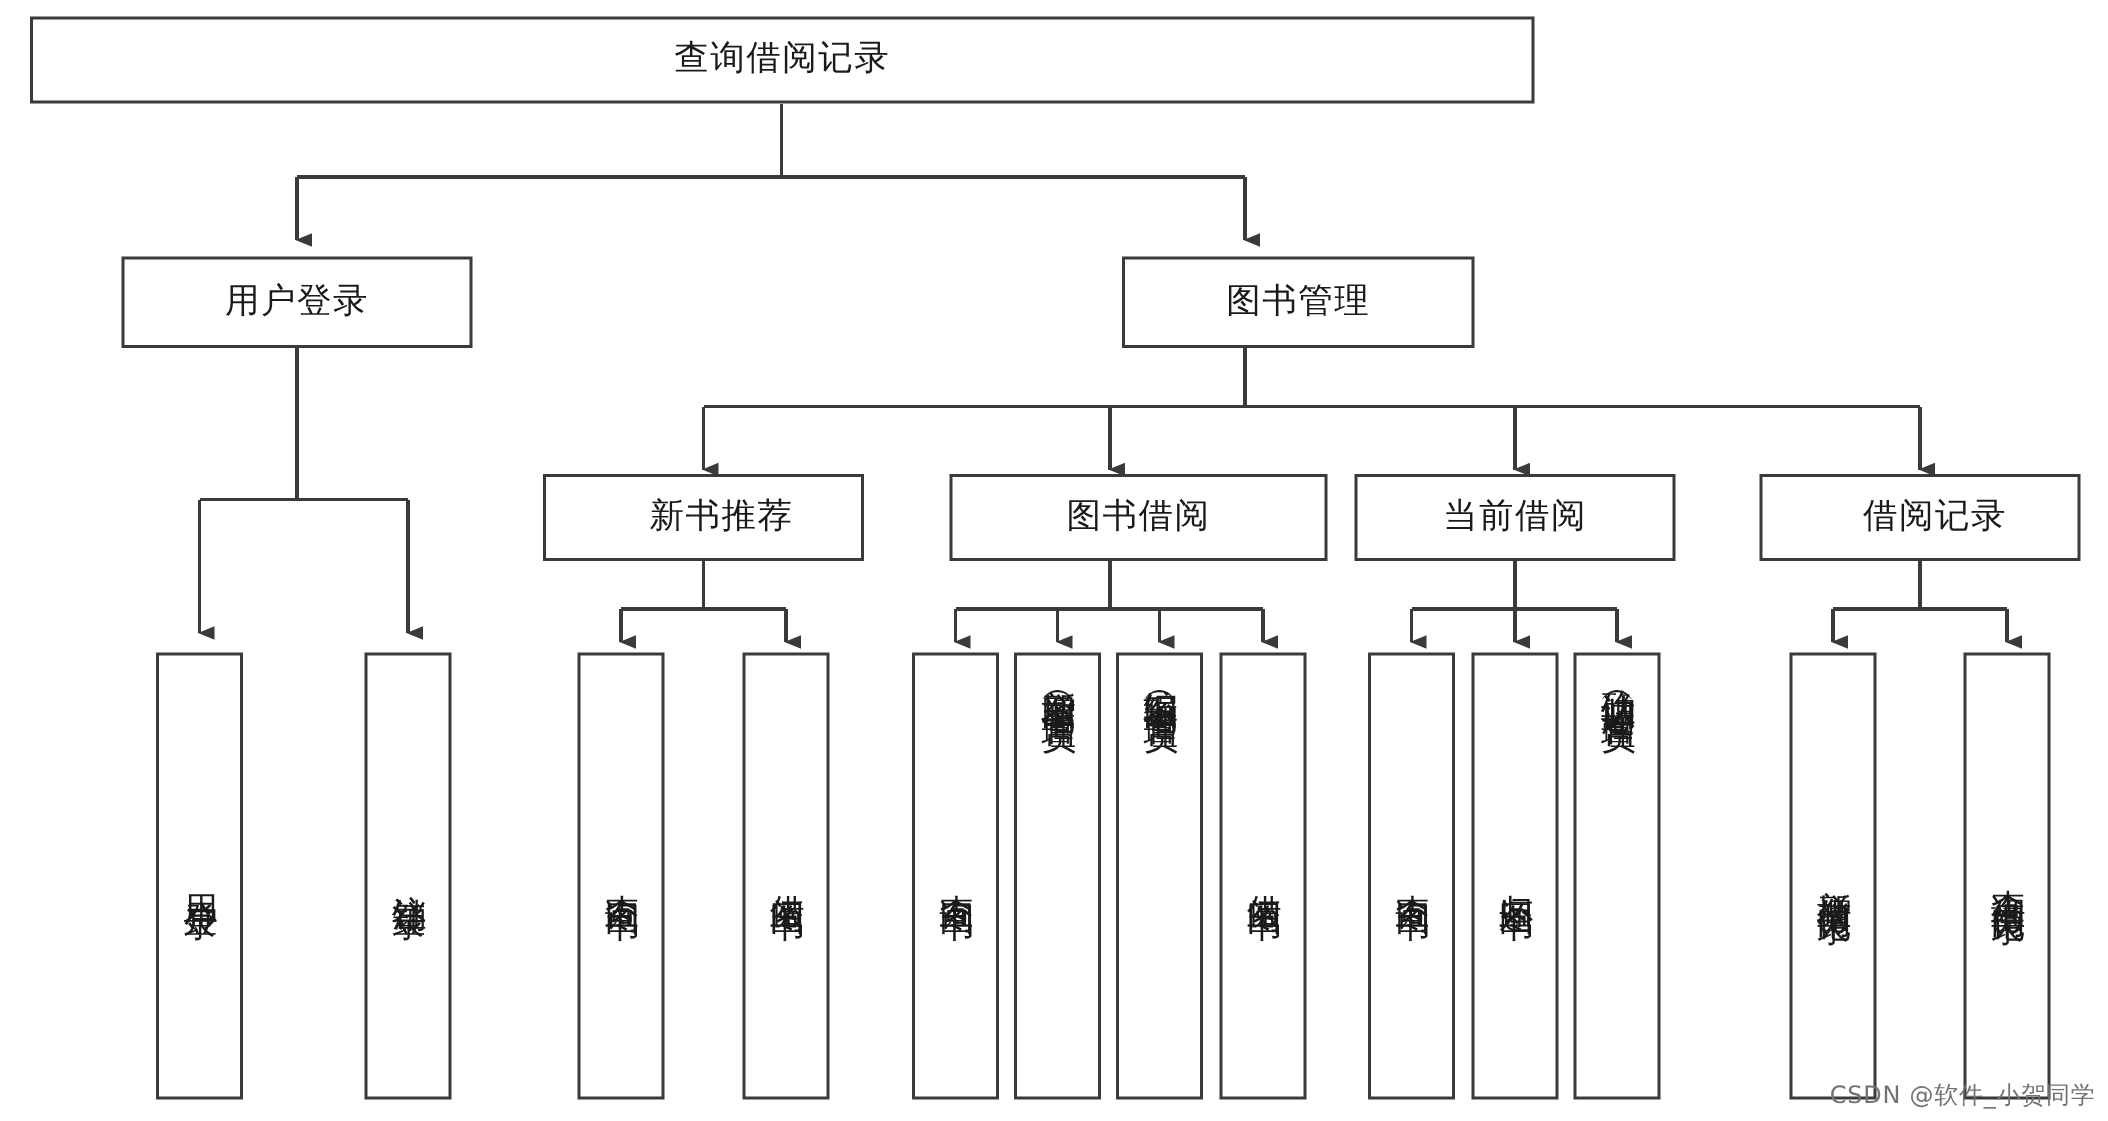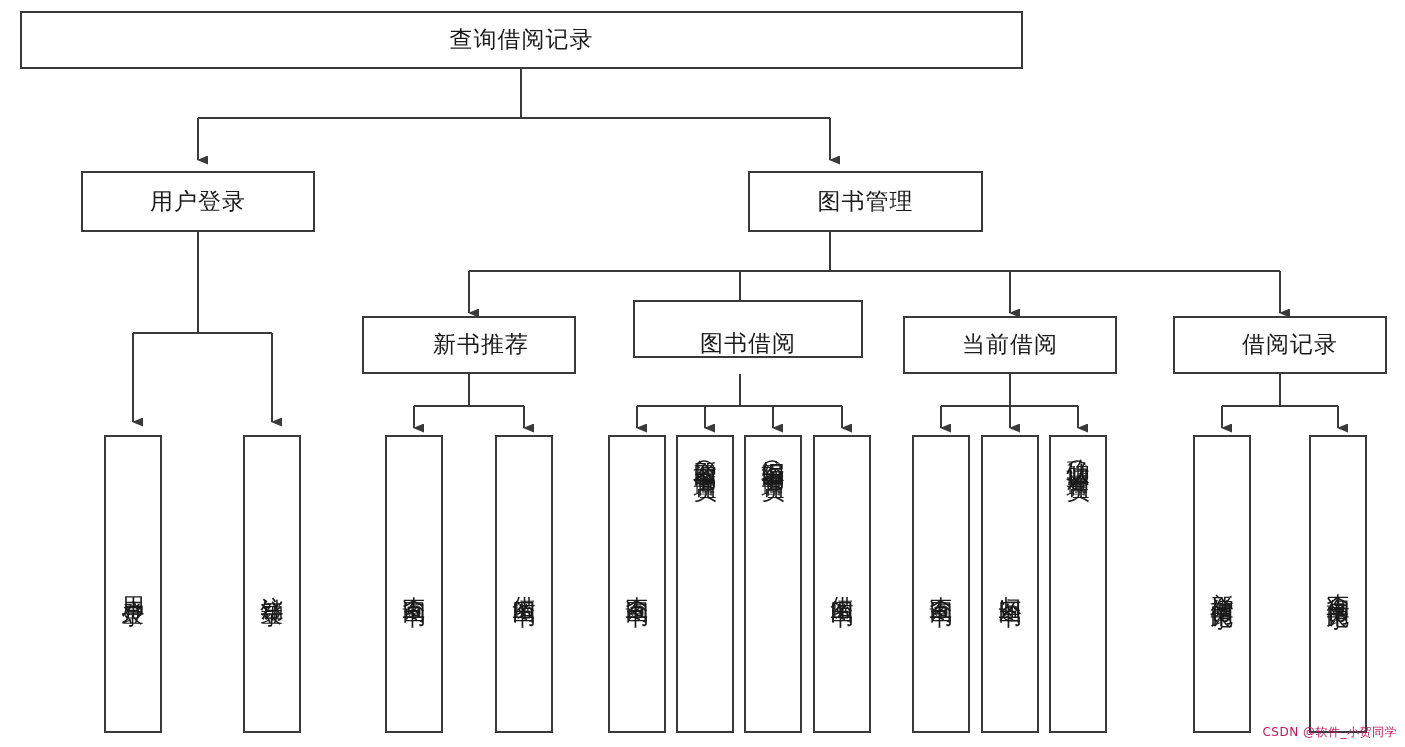--- a/index.html
+++ b/index.html
@@ -56,22 +56,22 @@
     margin: 0 auto;
   }
   .node-v.center-v {
     align-items: center;
     padding-top: 0;
   }
   #watermark {
     position: absolute;
     right: 8px;
     bottom: 6px;
-    font-size: 12px;
-    color: #be185d;
+    font-size: 16px;
+    color: #737373;
     letter-spacing: 0.5px;
     white-space: nowrap;
     z-index: 6;
   }
 </style>
 </head>
 <body>
 
 <div id="canvas">
 
@@ -133,21 +133,21 @@
   <div class="node node-h" style="left:81px; top:171px; width:234px; height:61px;">
     <span class="node-label">用户登录</span>
   </div>
   <div class="node node-h" style="left:712px; top:171px; width:235px; height:61px;margin-left:36px;">
     <span class="node-label">图书管理</span>
   </div>
 
   <div class="node node-h" style="left:362px; top:316px; width:214px; height:58px;padding-left:24px;">
     <span class="node-label">新书推荐</span>
   </div>
-  <div class="node node-h" style="left:633px; top:300px; width:230px; height:58px;align-items:flex-end;">
+  <div class="node node-h" style="left:633px; top:316px; width:252px; height:58px;">
     <span class="node-label">图书借阅</span>
   </div>
   <div class="node node-h" style="left:903px; top:316px; width:214px; height:58px;">
     <span class="node-label">当前借阅</span>
   </div>
   <div class="node node-h" style="left:1173px; top:316px; width:214px; height:58px;padding-left:20px;">
     <span class="node-label">借阅记录</span>
   </div>
 
   <div class="node node-v center-v" style="left:104px; top:435px; width:58px; height:298px;">

